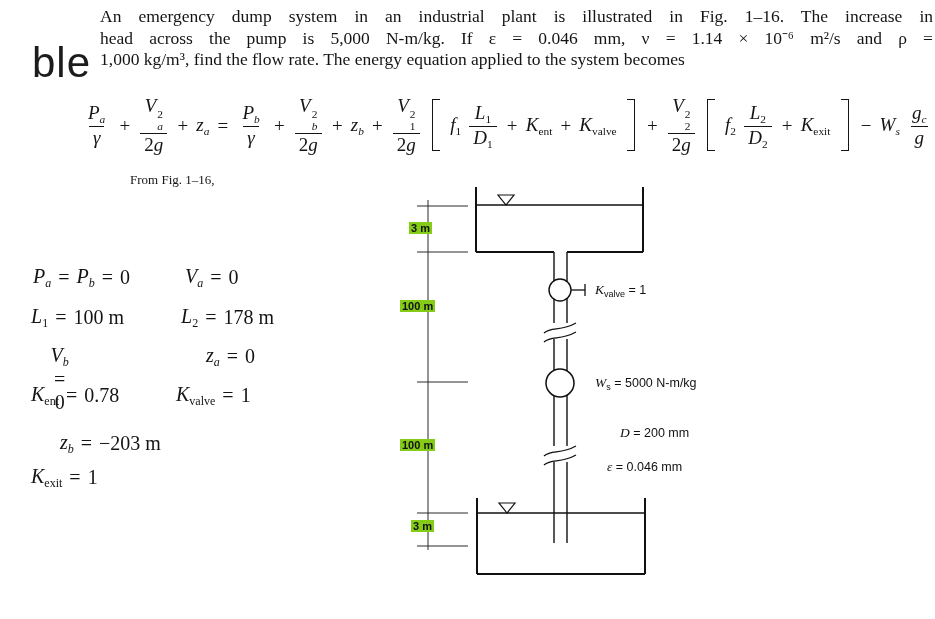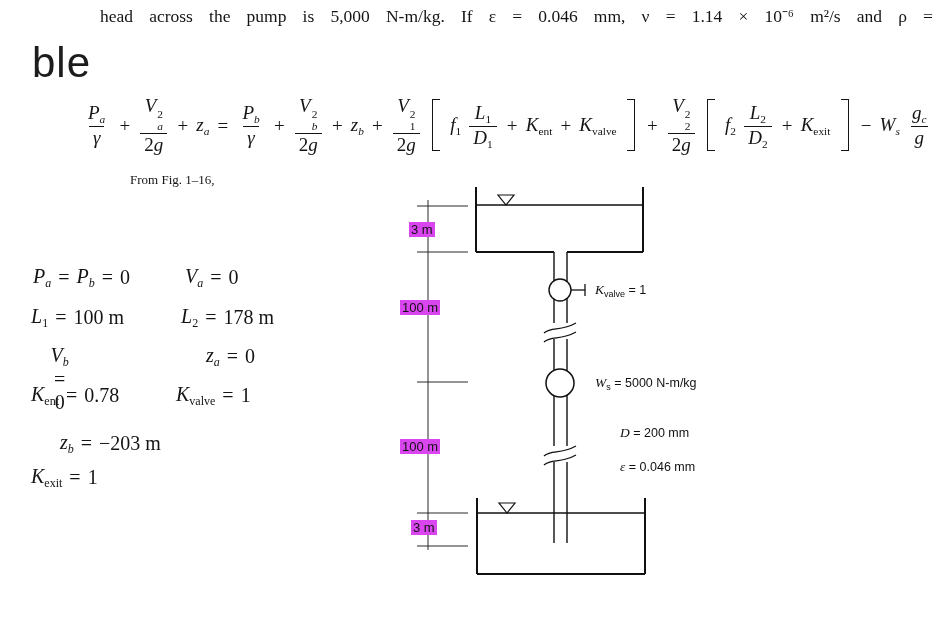--- a/index.html
+++ b/index.html
@@ -55,45 +55,47 @@
   .g1a{left:33px;top:265px;}  .g1b{left:185px;top:265px;text-align:center;}
   .g2a{left:31px;top:305px;}  .g2b{left:181px;top:305px;}
   .g3a{left:47px;top:344px;flex-direction:column;}  .g3b{left:206px;top:344px;}
   .g4a{left:31px;top:383px;}  .g4b{left:176px;top:383px;}
   .g5{left:60px;top:431px;}
   .g6{left:31px;top:465px;}
   
   .figure{position:absolute;left:395px;top:180px;width:315px;height:405px;}
   .figure svg{position:absolute;left:0;top:0;}
   .dim-label{
-    position:absolute;font-family:"Liberation Sans", sans-serif;font-size:13px;
-    background:#d946ef;padding:0 2px;white-space:nowrap;color:#111;
+    position:absolute;font-family:"Liberation Sans", sans-serif;font-size:11px;
+    background:#84cc16;padding:0 2px;white-space:nowrap;color:#111;font-weight:bold;
   }
   .dim-top{left:14px;top:42px;}
   .dim-upper{left:5px;top:120px;}
   .dim-lower{left:5px;top:259px;}
   .dim-bottom{left:16px;top:340px;}
   .fig-label{
     position:absolute;font-family:"Liberation Sans", sans-serif;font-size:12.5px;
     white-space:nowrap;color:#111;text-align:right;
   }
   .fig-label i{font-style:italic;font-family:"Liberation Serif", serif;font-size:13.5px;}
   .fig-label sub{font-size:9px;vertical-align:-3px;}
   .lbl-valve{left:200px;top:102px;}
   .lbl-pump{left:200px;top:195px;}
   .lbl-diameter{left:225px;top:245px;}
-  .lbl-roughness{left:225px;top:279px;}
+  .lbl-roughness{left:212px;top:279px;}
 </style>
 </head>
 <body>
 
 <span class="margin-word">ble</span>
 
 <div class="problem">
+  <div class="pline">An emergency dump system in an industrial plant is illustrated in Fig. 1–16. The increase in</div>
   <div class="pline">head across the pump is 5,000 N-m/kg. If ε = 0.046 mm, ν = 1.14 × 10⁻⁶ m²/s and ρ =</div>
+  <div class="pline last">1,000 kg/m³, find the flow rate. The energy equation applied to the system becomes</div>
 </div>
 
 <div class="equation">
     <span class="m-frac">
       <span class="m-num">
         <span class="m-var"><i>P</i><span class="m-sub it">a</span></span>
       </span>
       <span class="m-den">
         <span class="m-var"><i>γ</i></span>
       </span>

